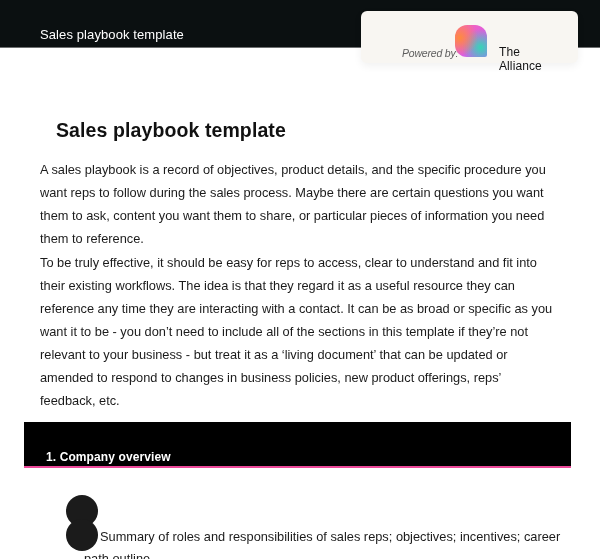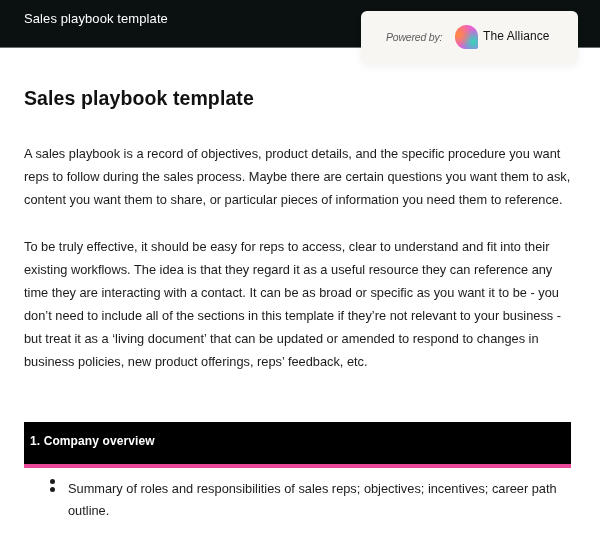--- a/index.html
+++ b/index.html
@@ -1,15 +1,15 @@
 <!DOCTYPE html>
 <html><head>
   <meta charset="utf-8">
   <style>
-    * { box-sizing: border-box; margin: 0; padding: 0; }
+    * { box-sizing: border-box; margin: 0; padding: 16px; }
     html, body {
       width: 600px;
       height: 559px;
       overflow: hidden;
       background: #ffffff;
       font-family: "Liberation Sans", "DejaVu Sans", sans-serif;
       color: #1b1b1b;
     }
     .topbar {
       position: absolute;
@@ -92,21 +92,21 @@
     }
     .para1 { position: absolute; top: 58px; left: 0; width: 552px; }
     .para2 { position: absolute; top: 151px; left: 0; width: 552px; }
     .section-bar {
       position: absolute;
       left: 24px;
       top: 422px;
       width: 547px;
       height: 46px;
       background: #000000;
-      border-bottom: 4px solid #ec4899;
+      border-bottom: 2px solid #ec4899;
     }
     .section-title {
       position: absolute;
       left: 6px;
       top: 12px;
       font-size: 12px;
       font-weight: 700;
       color: #ffffff;
       letter-spacing: 0.1px;
     }

